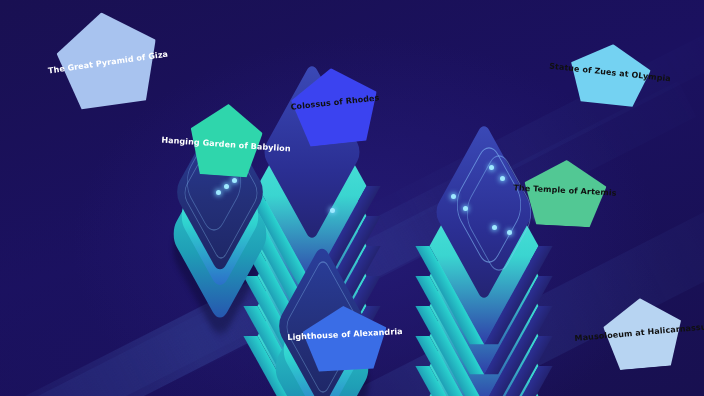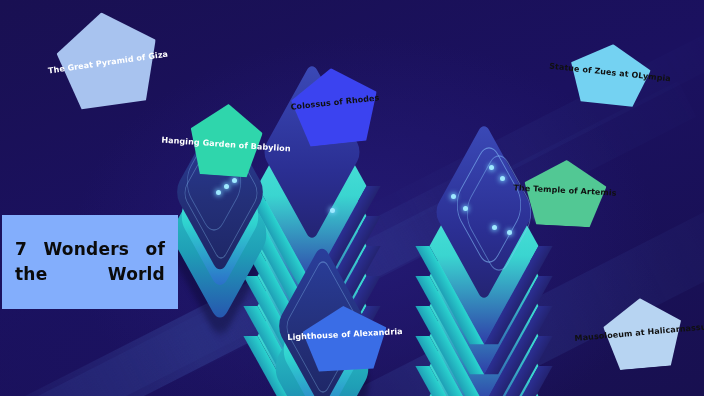--- a/index.html
+++ b/index.html
@@ -260,26 +260,20 @@
     <div class="node" style="left:500px; top:176px;"></div>
     <div class="node" style="left:451px; top:194px;"></div>
     <div class="node" style="left:463px; top:206px;"></div>
     <div class="node" style="left:536px; top:213px;"></div>
     <div class="node" style="left:548px; top:205px;"></div>
     <div class="node" style="left:492px; top:225px;"></div>
     <div class="node" style="left:507px; top:230px;"></div>
     <div class="node" style="left:330px; top:208px;"></div>
   </div>
 
-  <div class="title-card" style="background: rgb(131, 174, 252);">
-    <div class="title-text" style="color: rgb(11, 11, 11);">
-      <span>7 Wonders of the</span>
-      <span>World</span>
-    </div>
-  </div>
 
   <div class="wonder" id="w0" style="left: 58px; top: 12px; width: 100px; height: 96px;">
     <div class="pent" style="background: rgb(168, 195, 239); transform: rotate(-8deg); filter: drop-shadow(rgba(205, 220, 247, 0.533) 0px 0px 9px);"></div>
     <div class="wonder-label" style="color: rgb(255, 255, 255); top: 46px; transform: translateX(-50%) rotate(-8deg);">The Great Pyramid of Giza</div>
   </div>
   <div class="wonder" id="w1" style="left: 190px; top: 104px; width: 72px; height: 74px;">
     <div class="pent" style="background: rgb(47, 214, 172); transform: rotate(4deg); filter: drop-shadow(rgba(47, 214, 172, 0.533) 0px 0px 9px);"></div>
     <div class="wonder-label" style="color: rgb(255, 255, 255); top: 36px; transform: translateX(-50%) rotate(4deg);">Hanging Garden of Babylion</div>
   </div>
   <div class="wonder" id="w2" style="left: 292px; top: 68px; width: 86px; height: 78px;">

